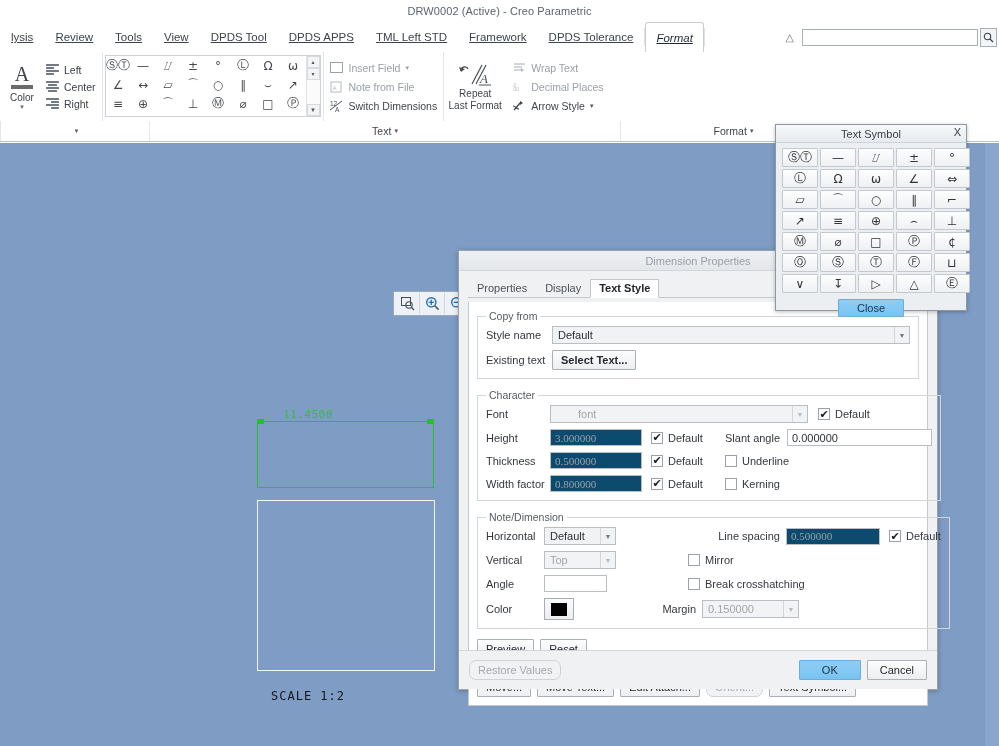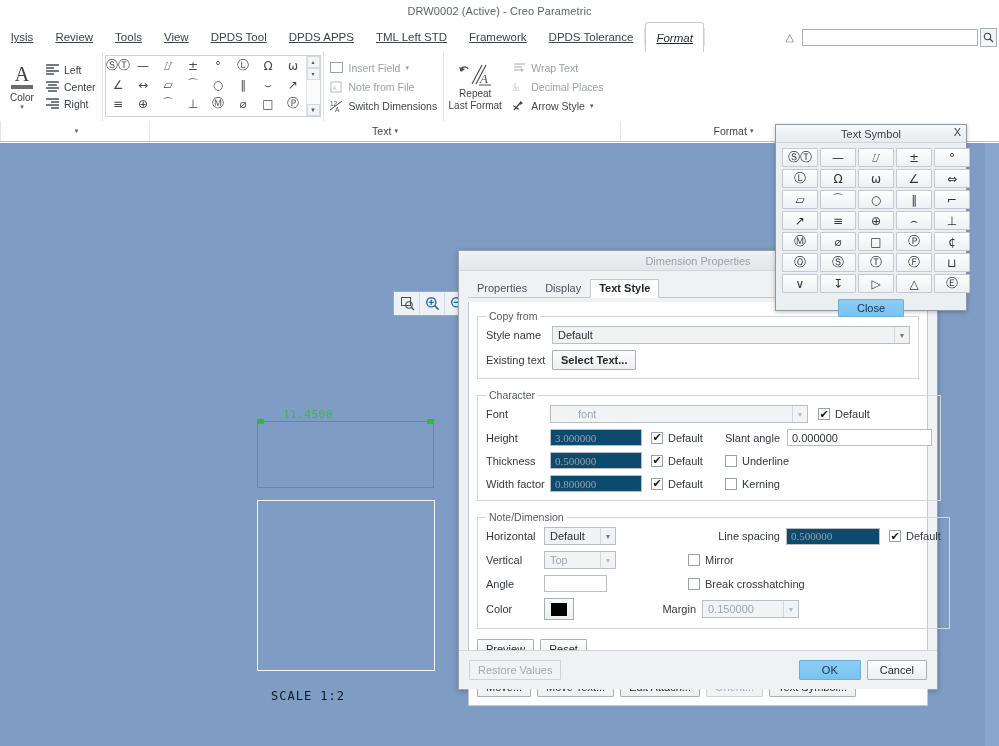--- a/index.html
+++ b/index.html
@@ -288,21 +288,21 @@
     font-size:11px; line-height:11px; color:#1b1f24; box-sizing:border-box;
     font-family:"DejaVu Sans", sans-serif;
   }
   .chk .ct { font-size:11px; color:#33383e; }
 
   .btn {
     border:1px solid #aab0b7; background:linear-gradient(#fdfdfe,#eceef0);
     font-size:11px; color:#242a30; padding:3px 8px; cursor:pointer;
     font-family:"Liberation Sans", sans-serif; border-radius:1px;
   }
-  .btn.disabled { color:#a3a9b0; background:#f1f2f4; border-color:#cfd3d8; }
+  .btn.disabled { color:#a3a9b0; background:#f1f2f4; border-color:#cfd3d8;border-radius:7px; }
   .btn.primary {
     background:linear-gradient(#8ecdf5,#79c3f2); border-color:#6aaedd; color:#16324a;
   }
   .btnrow { display:flex; gap:6px; }
 
   .colorswatch {
     width:28px; height:20px; border:1px solid #a7adb4;
     background:linear-gradient(#fafafb,#eceef0);
     display:flex; align-items:center; justify-content:center; cursor:pointer;
   }

